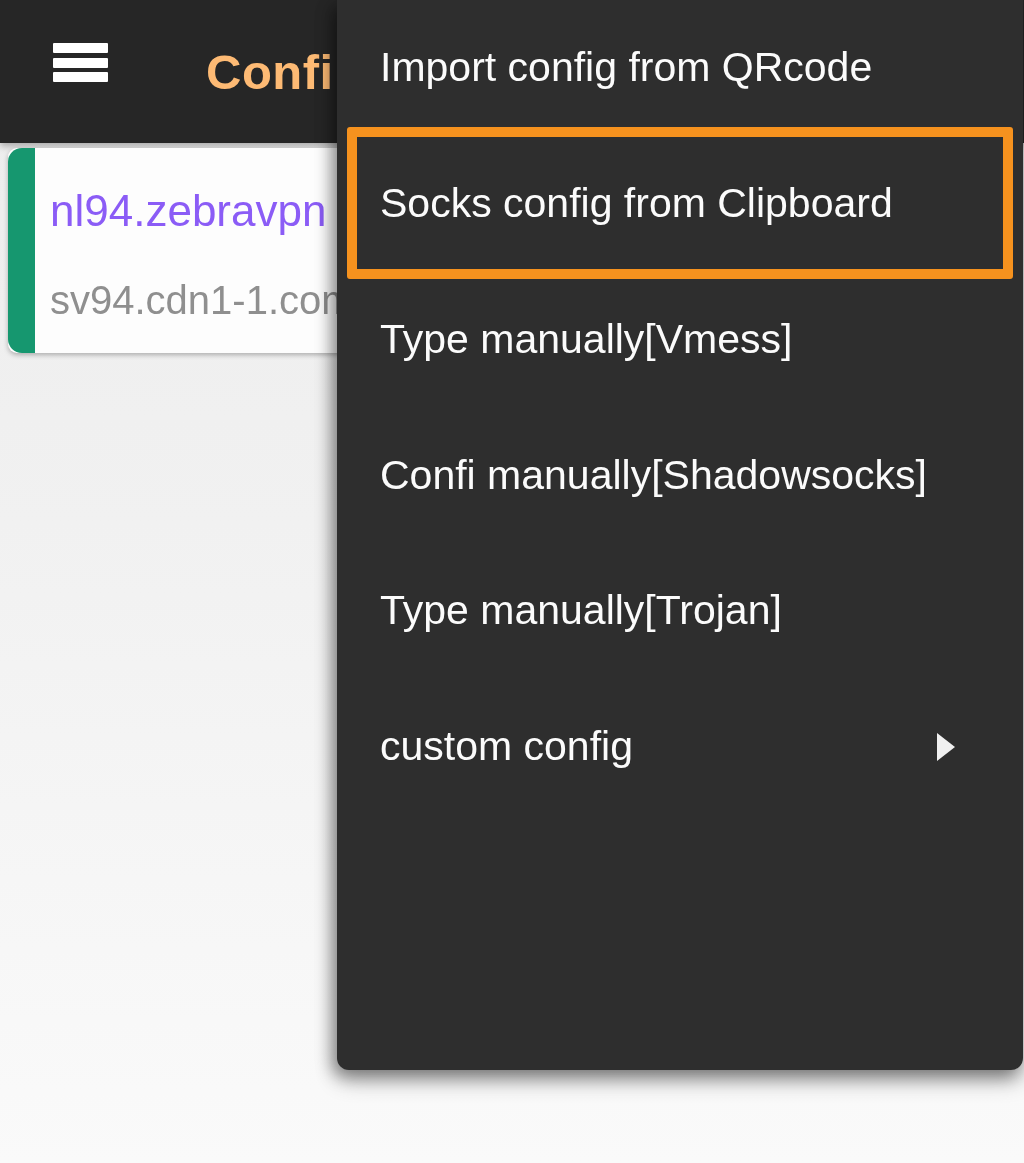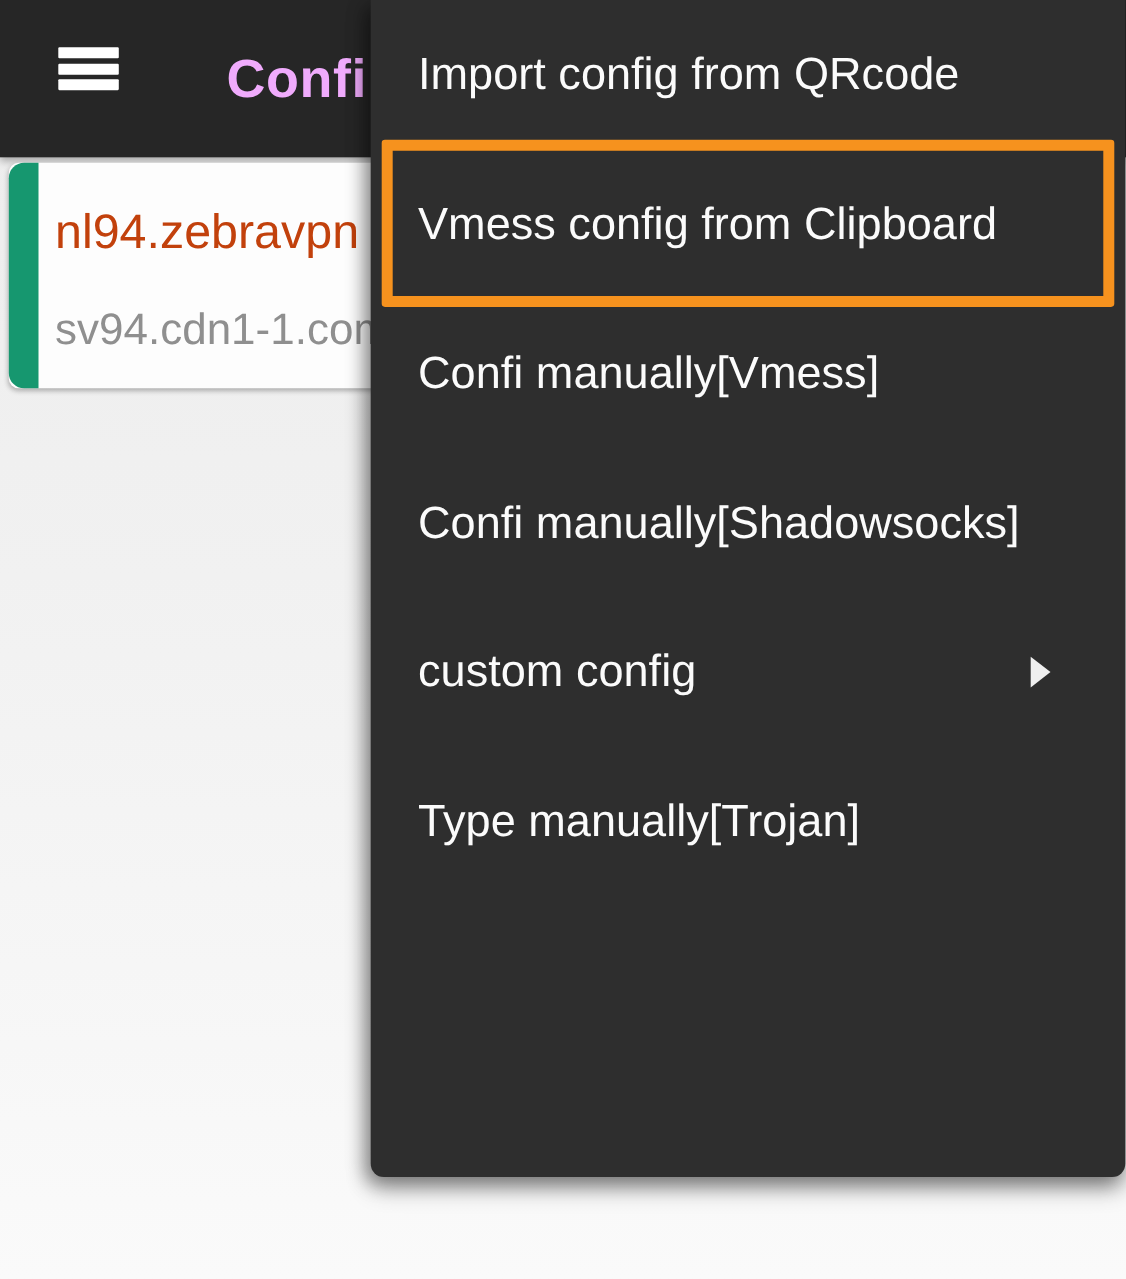--- a/index.html
+++ b/index.html
@@ -17,36 +17,36 @@
     display:flex;align-items:center;
   }
   .hamburger{
     position:absolute;left:53px;top:43px;width:55px;height:39px;
     display:flex;flex-direction:column;justify-content:space-between;cursor:pointer;
   }
   .hamburger span{display:block;height:10px;background:#ffffff;border-radius:1px;}
   .appbar-title{
     position:absolute;left:206px;top:0;height:143px;
     display:flex;align-items:center;
-    color:#f0abfc;font-size:49px;font-weight:bold;letter-spacing:0.5px;
+    color:#fdba74;font-size:49px;font-weight:bold;letter-spacing:0.5px;
     white-space:nowrap;
   }
   
   .card{
     position:absolute;left:8px;top:148px;width:650px;height:205px;
     background:#fdfdfd;border-radius:9px;z-index:2;
     box-shadow:0 2px 5px rgba(0,0,0,.28);
   }
   .card-accent{
     position:absolute;left:0;top:0;bottom:0;width:27px;
     border-radius:14px 0 0 14px;
   }
   .card-name{
     position:absolute;left:42px;top:38px;
-    color:#c2410c;font-size:44px;white-space:nowrap;
+    color:#8b5cf6;font-size:44px;white-space:nowrap;
   }
   .card-address{
     position:absolute;left:42px;top:130px;
     color:#8f8f8f;font-size:40px;white-space:nowrap;
   }
   
   .menu{
     position:absolute;left:337px;top:0;width:686px;height:1070px;
     background:#2e2e2e;z-index:10;
     border-radius:0 0 12px 12px;
@@ -88,33 +88,33 @@
   <div class="card-name">nl94.zebravpn</div>
   <div class="card-address">sv94.cdn1-1.com</div>
 </div>
 
 <nav class="menu" id="menu" style="background: rgb(46, 46, 46);">
     <div class="menu-item">
     <span class="menu-item-label">Import config from QRcode</span>
 
   </div>
     <div class="menu-item">
-    <span class="menu-item-label">Vmess config from Clipboard</span>
+    <span class="menu-item-label">Socks config from Clipboard</span>
 
   </div>
     <div class="highlight-box" style="border-color: rgb(246, 146, 30); top: 126.75px;"></div>
     <div class="menu-item">
-    <span class="menu-item-label">Confi manually[Vmess]</span>
+    <span class="menu-item-label">Type manually[Vmess]</span>
 
   </div>
     <div class="menu-item">
     <span class="menu-item-label">Confi manually[Shadowsocks]</span>
 
   </div>
     <div class="menu-item">
+    <span class="menu-item-label">Type manually[Trojan]</span>
+
+  </div>
+    <div class="menu-item">
     <span class="menu-item-label">custom config</span>
     <span class="submenu-arrow"></span>
-  </div>
-    <div class="menu-item">
-    <span class="menu-item-label">Type manually[Trojan]</span>
-
   </div>
   </nav>
 
 </body></html>

